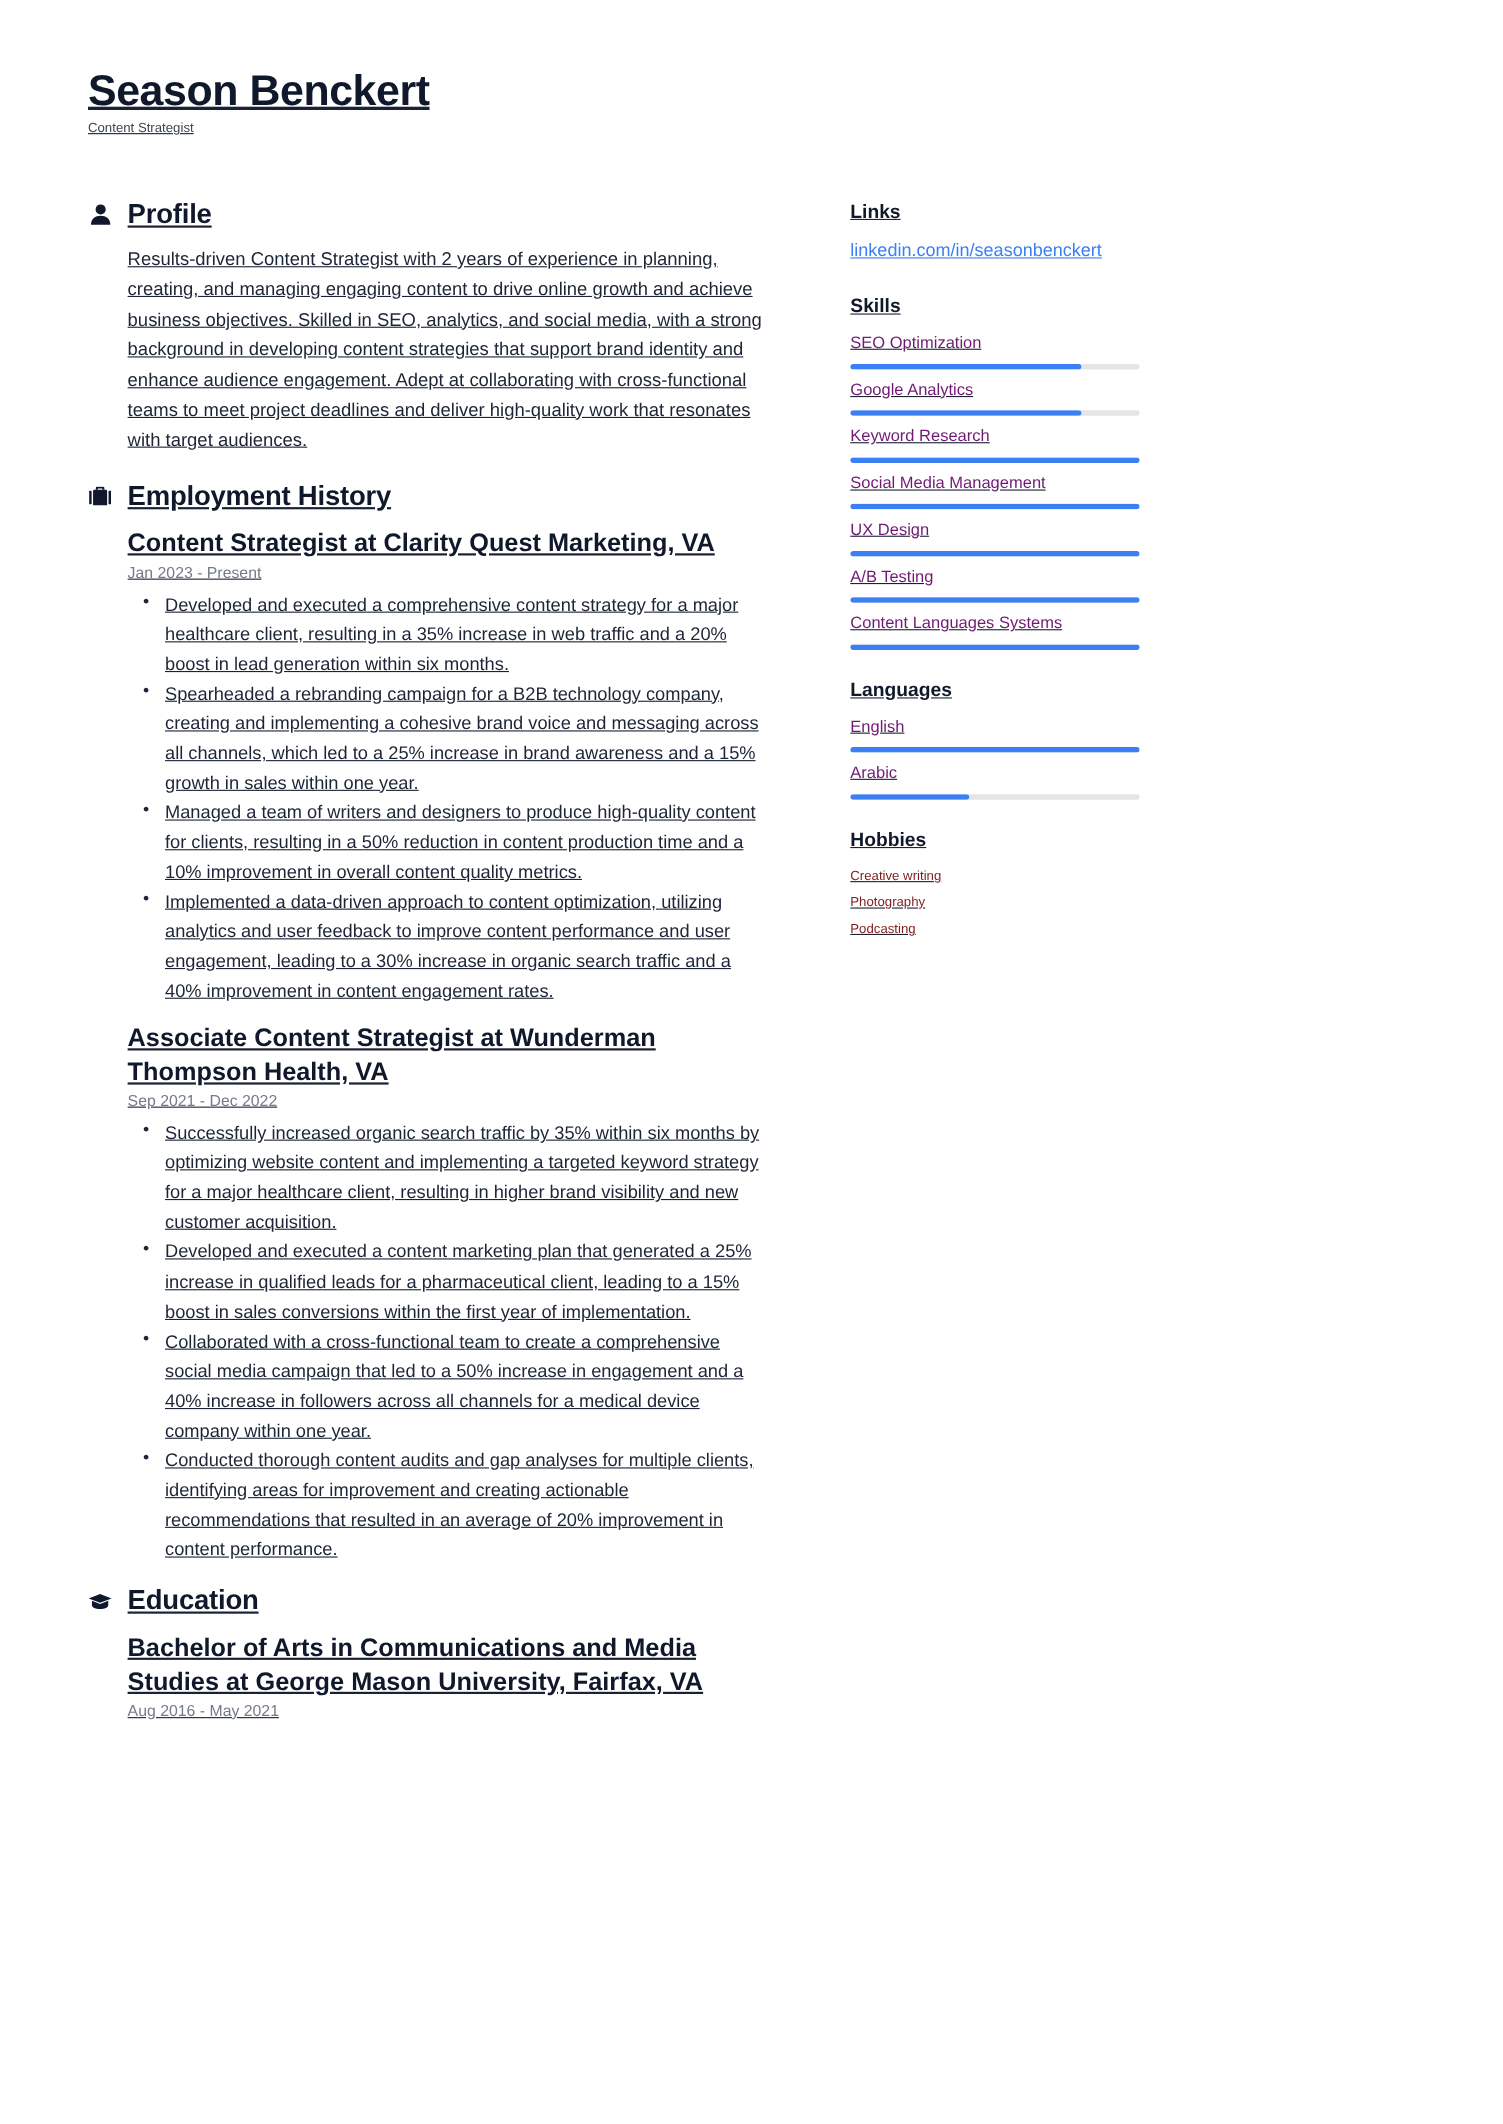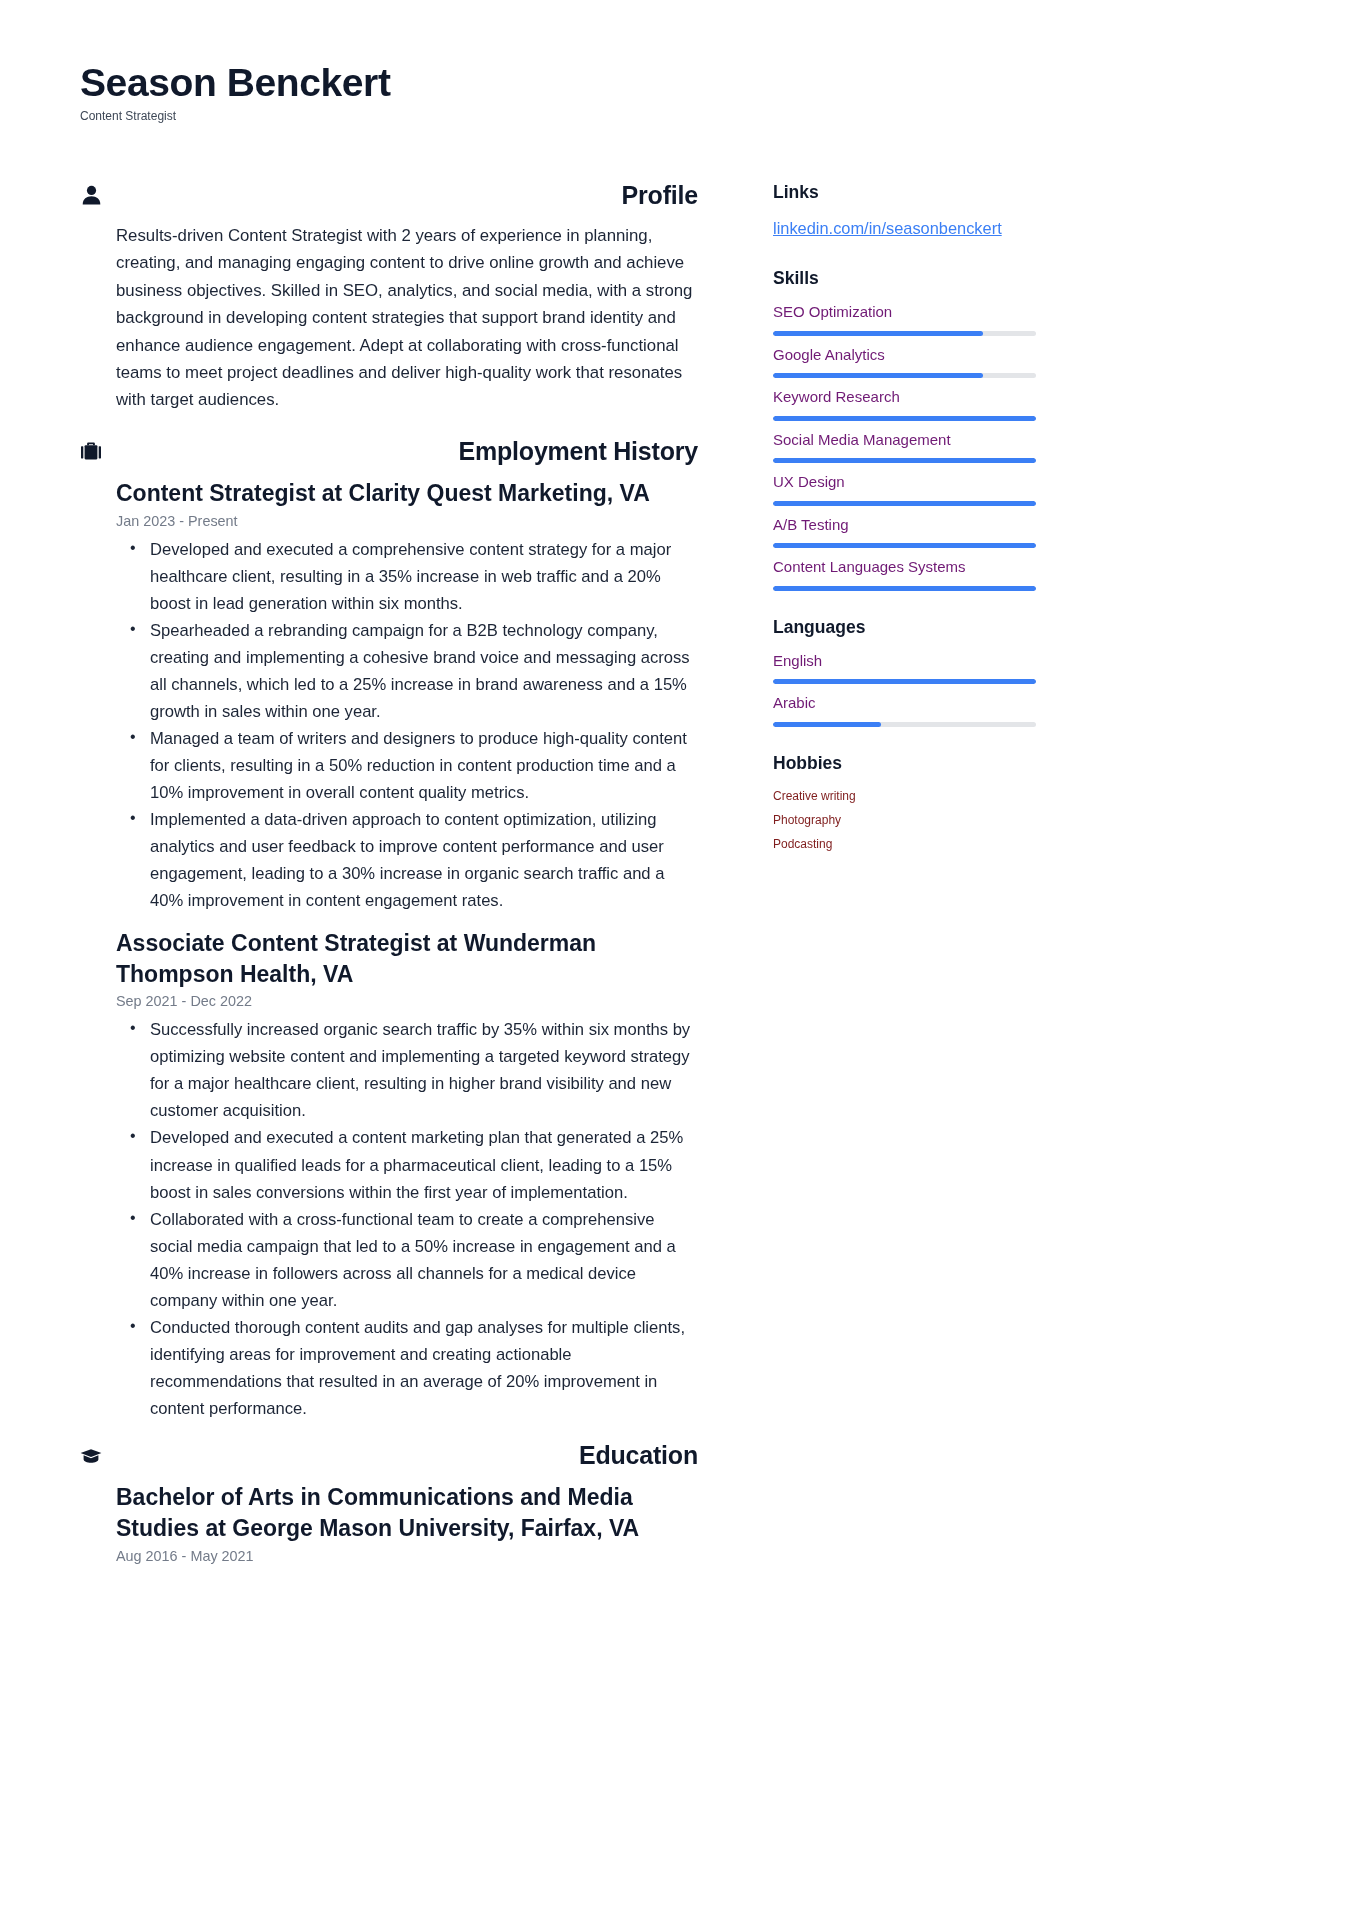--- a/index.html
+++ b/index.html
@@ -10,20 +10,21 @@
     background: #ffffff;
     font-family: "Liberation Sans", sans-serif;
     color: #1a2233;
     overflow: hidden;
   }
   .page {
     position: relative;
     width: 1366px;
     height: 1687px;
     padding: 62px 80px 0 80px;
+    text-decoration: underline;
   }
   
   .header { margin-bottom: 58px; }
   .full-name {
     font-size: 39px;
     font-weight: bold;
     letter-spacing: -0.4px;
     color: #10192b;
     line-height: 1.08;
     margin: 0 0 5px 0;
@@ -39,21 +40,20 @@
   .col-main { width: 618px; flex: 0 0 618px; }
   .col-side { width: 263px; flex: 0 0 263px; margin-left: 75px; }
 
   
   .section { margin-bottom: 6px; }
   .section-head {
     display: flex;
     align-items: center;
     gap: 14px;
     margin-bottom: 13px;
-    justify-content: space-between;
   }
   .section-icon {
     width: 22px;
     height: 22px;
     display: flex;
     align-items: center;
     justify-content: center;
     color: #10192b;
     flex: 0 0 22px;
   }

